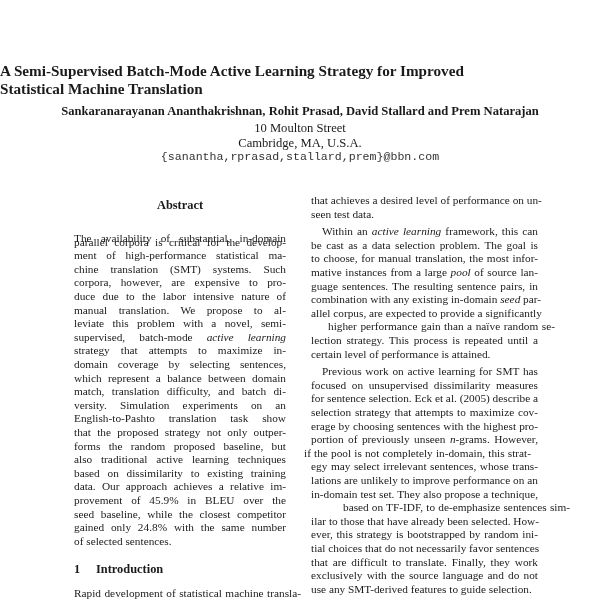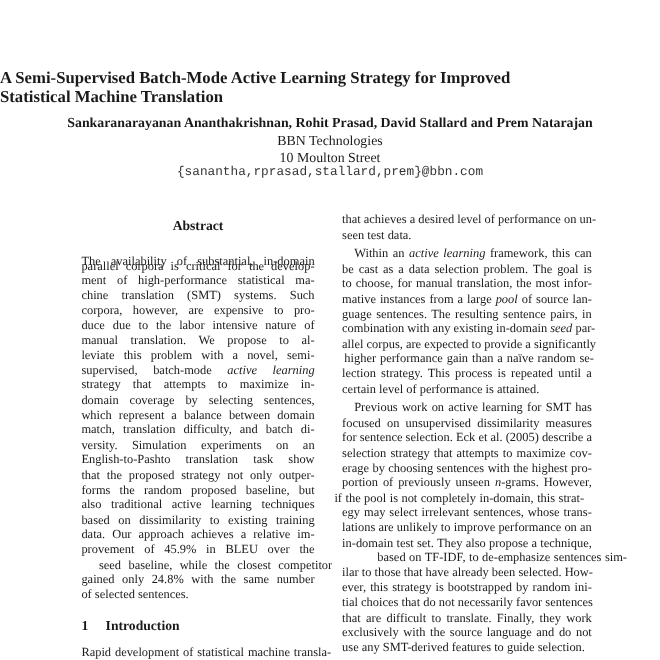--- a/index.html
+++ b/index.html
@@ -24,22 +24,22 @@
 </head>
 <body>
 
 <div>
   <div class="title" style="top:62px">A Semi-Supervised Batch-Mode Active Learning Strategy for Improved</div>
   <div class="title" style="top:80px">Statistical Machine Translation</div>
 
   <div class="authors">Sankaranarayanan Ananthakrishnan, Rohit Prasad, David Stallard and Prem Natarajan</div>
 
   <div class="affil">
-    <div>BBN Technologies</div>
     <div>10 Moulton Street</div>
+    <div>Cambridge, MA, U.S.A.</div>
     <div class="email">{sanantha,rprasad,stallard,prem}@bbn.com</div>
   </div>
 
   <div class="abs-head">Abstract</div>
 
   <div id="abstract-col" class="col">
       <div class="line j" style="left: 74px; width: 212px; top: 221px; margin-top: 10px;">The availability of substantial, in-domain</div>
       <div class="line j" style="left: 74px; width: 212px; top: 234.6px;">parallel corpora is critical for the develop-</div>
       <div class="line j" style="left: 74px; width: 212px; top: 248.2px;">ment of high-performance statistical ma-</div>
       <div class="line j" style="left: 74px; width: 212px; top: 261.8px;">chine translation (SMT) systems.  Such</div>
@@ -53,21 +53,21 @@
       <div class="line j" style="left: 74px; width: 212px; top: 370.6px;">which represent a balance between domain</div>
       <div class="line j" style="left: 74px; width: 212px; top: 384.2px;">match, translation difficulty, and batch di-</div>
       <div class="line j" style="left: 74px; width: 212px; top: 397.8px;">versity.   Simulation experiments on an</div>
       <div class="line j" style="left: 74px; width: 212px; top: 411.4px;">English-to-Pashto translation task show</div>
       <div class="line j" style="left: 74px; width: 212px; top: 425px;">that the proposed strategy not only outper-</div>
       <div class="line j" style="left: 74px; width: 212px; top: 438.6px;">forms the random proposed baseline, but</div>
       <div class="line j" style="left: 74px; width: 212px; top: 452.2px;">also traditional active learning techniques</div>
       <div class="line j" style="left: 74px; width: 212px; top: 465.8px;">based on dissimilarity to existing training</div>
       <div class="line j" style="left: 74px; width: 212px; top: 479.4px;">data. Our approach achieves a relative im-</div>
       <div class="line j" style="left: 74px; width: 212px; top: 493px;">provement of 45.9% in BLEU over the</div>
-      <div class="line j" style="left: 74px; width: 212px; top: 506.6px; margin-left: 16px;">seed baseline, while the closest competitor</div>
+      <div class="line j" style="left: 74px; width: 212px; top: 506.6px;">seed baseline, while the closest competitor</div>
       <div class="line j" style="left: 74px; width: 212px; top: 520.2px;">gained only 24.8% with the same number</div>
       <div class="line" style="left: 74px; width: 212px; top: 533.8px;">of selected sentences.</div>
     </div>
 
   <div class="sec-head" style="left:74px; top:562px;">
     <span class="sec-num">1</span><span>Introduction</span>
   </div>
 
   <div id="intro-col" class="col">
       <div class="line j" style="left: 74px; width: 227px; top: 586px;">Rapid development of statistical machine transla-</div>
@@ -76,21 +76,21 @@
   <div id="right-col" class="col">
       <div class="line j" style="left: 311px; width: 227px; top: 193px;">that achieves a desired level of performance on un-</div>
       <div class="line" style="left: 311px; width: 227px; top: 206.6px;">seen test data.</div>
       <div class="line j" style="left: 322px; width: 216px; top: 224.2px;">Within an <em>active learning</em> framework, this can</div>
       <div class="line j" style="left: 311px; width: 227px; top: 237.8px;">be cast as a data selection problem.  The goal is</div>
       <div class="line j" style="left: 311px; width: 227px; top: 251.4px;">to choose, for manual translation, the most infor-</div>
       <div class="line j" style="left: 311px; width: 227px; top: 265px;">mative instances from a large <em>pool</em> of source lan-</div>
       <div class="line j" style="left: 311px; width: 227px; top: 278.6px;">guage sentences.  The resulting sentence pairs, in</div>
       <div class="line j" style="left: 311px; width: 227px; top: 292.2px;">combination with any existing in-domain <em>seed</em> par-</div>
       <div class="line j" style="left: 311px; width: 227px; top: 305.8px;">allel corpus, are expected to provide a significantly</div>
-      <div class="line j" style="left: 296px; width: 227px; top: 319.4px; padding-left: 17px;">higher performance gain than a naïve random se-</div>
+      <div class="line j" style="left: 311px; width: 227px; top: 319.4px; padding-left: 17px;">higher performance gain than a naïve random se-</div>
       <div class="line j" style="left: 311px; width: 227px; top: 333px;">lection strategy.  This process is repeated until a</div>
       <div class="line" style="left: 311px; width: 227px; top: 346.6px;">certain level of performance is attained.</div>
       <div class="line j" style="left: 322px; width: 216px; top: 364.2px;">Previous work on active learning for SMT has</div>
       <div class="line j" style="left: 311px; width: 227px; top: 377.8px;">focused on unsupervised dissimilarity measures</div>
       <div class="line j" style="left: 311px; width: 227px; top: 391.4px;">for sentence selection. Eck et al. (2005) describe a</div>
       <div class="line j" style="left: 311px; width: 227px; top: 405px;">selection strategy that attempts to maximize cov-</div>
       <div class="line j" style="left: 311px; width: 227px; top: 418.6px;">erage by choosing sentences with the highest pro-</div>
       <div class="line j" style="left: 311px; width: 227px; top: 432.2px;">portion of previously unseen <em>n</em>-grams.  However,</div>
       <div class="line j" style="left: 304px; width: 227px; top: 445.8px;">if the pool is not completely in-domain, this strat-</div>
       <div class="line j" style="left: 311px; width: 227px; top: 459.4px;">egy may select irrelevant sentences, whose trans-</div>

